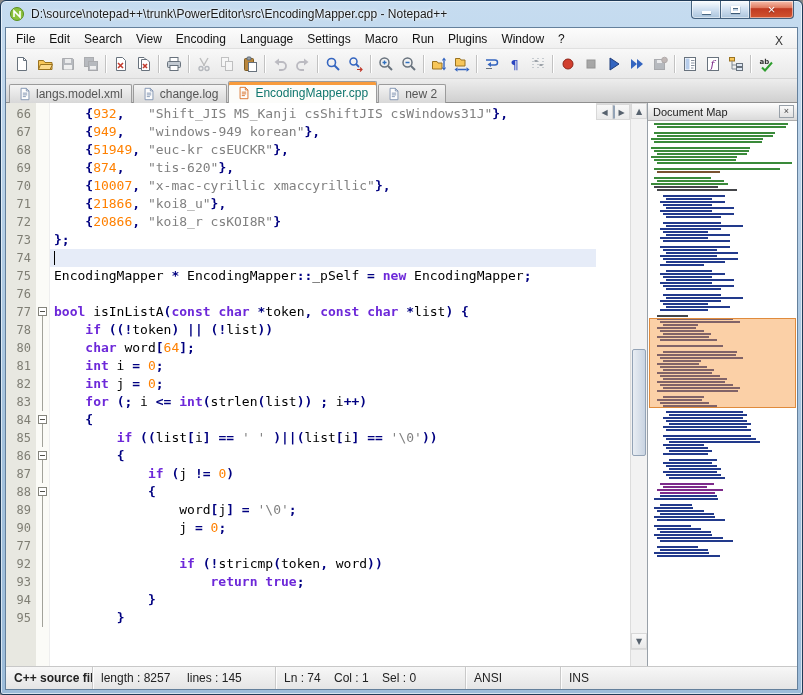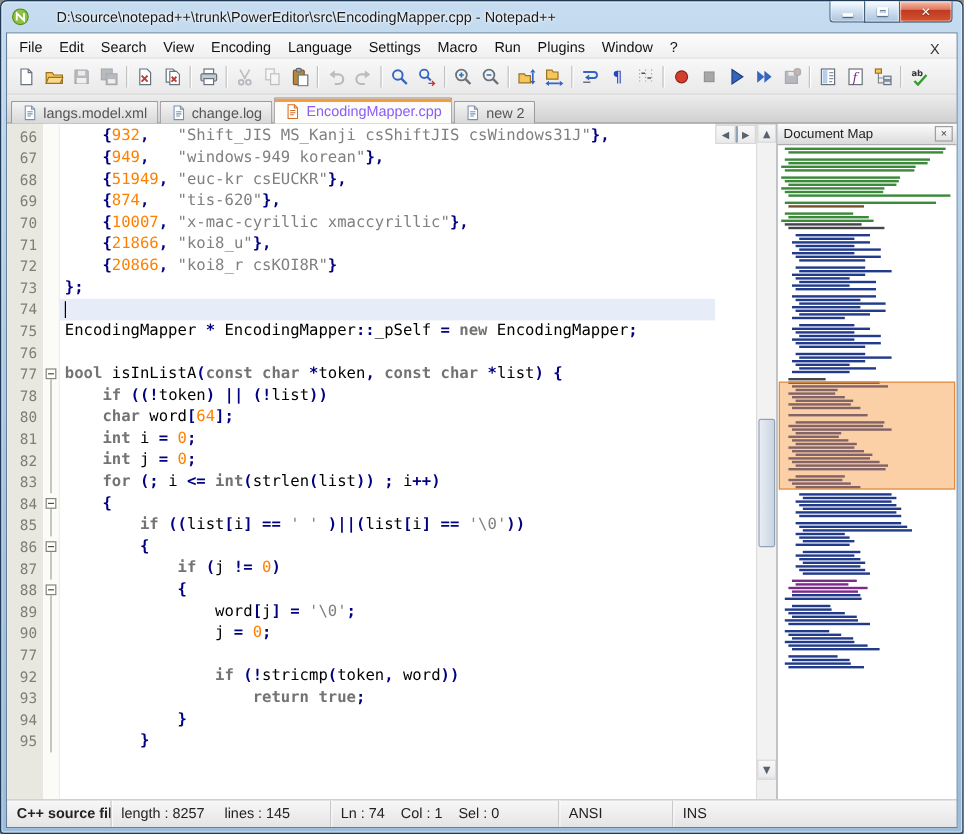--- a/index.html
+++ b/index.html
@@ -1,21 +1,21 @@
 <!DOCTYPE html>
 <html><head>
 <meta charset="utf-8">
 <style>
   *{box-sizing:border-box;margin:0;padding:0}
   html,body{width:803px;height:695px;background:#888;font-family:"Liberation Sans",sans-serif}
   .window{position:relative;width:803px;height:695px;background:linear-gradient(#c6dcf0,#a5c3de 60%,#9cbcda);
     border:1px solid #1f3a57;border-radius:6px 6px 3px 3px;overflow:hidden;
     box-shadow:inset 0 0 0 1px rgba(255,255,255,.6);display:flex;flex-direction:column}
   
-  .titlebar{height:26px;display:flex;align-items:center;gap:22px;padding:0 8px;position:relative;
+  .titlebar{height:26px;display:flex;align-items:center;gap:6px;padding:0 8px;position:relative;
     font-size:12px;color:#1a1a1a;text-shadow:0 0 4px #fff,0 0 2px #fff}
   .app-ic{width:16px;height:16px;flex:0 0 auto}
   .title{white-space:nowrap;overflow:hidden}
   .win-buttons{position:absolute;top:0;right:8px;display:flex}
   .win-btn{width:29px;height:18px;border:1px solid #44617e;border-top:none;display:flex;align-items:center;justify-content:center;
     background:linear-gradient(#fafdff,#d3e2f2 45%,#aac4dc);box-shadow:inset 0 0 0 1px rgba(255,255,255,.5)}
   .win-btn.min{border-radius:0 0 0 4px;border-right:none}
   .win-btn.max{border-right:none}
   .win-btn.close{width:45px;border-radius:0 0 4px 0;background:linear-gradient(#f7c0ae,#e07a5f 40%,#c03a22 45%,#d2542f)}
   .glyph-min{width:9px;height:3px;background:#fff;box-shadow:0 1px 1px #3c5a76;margin-top:6px}
@@ -35,41 +35,41 @@
   .tb-btn svg{width:16px;height:16px}
   .tb-btn.disabled{opacity:.38;filter:grayscale(.85)}
   .tb-sep{width:1px;height:18px;background:#c2c2c2;box-shadow:1px 0 0 #fff;margin:0 3px}
   
   .tabbar{height:24px;flex:0 0 24px;display:flex;align-items:flex-end;background:linear-gradient(#ededed,#d0d0d0);
     padding:2px 3px 0;border-bottom:1px solid #8f8f8f;position:relative}
   .tab{height:19px;display:flex;align-items:center;gap:4px;padding:0 8px;margin-right:1px;position:relative;top:1px;
     background:linear-gradient(#f4f4f4,#d8d8d8);border:1px solid #9b9b9b;border-bottom:none;border-radius:2px 2px 0 0;
     font-size:12px;color:#555}
   .tab svg{width:14px;height:14px;color:#7b8fae}
-  .tab.active{height:22px;background:#fcfcfa;color:#8b5cf6;box-shadow:inset 0 3px 0 #f89b3c;z-index:2}
+  .tab.active{height:22px;background:#fcfcfa;color:#0f766e;box-shadow:inset 0 3px 0 #f89b3c;z-index:2}
   .tab.active svg{color:#d86c20}
   
   .main{flex:1;display:flex;min-height:0}
   .editor{flex:1;display:flex;flex-direction:row;min-width:0;background:#fff}
   .editor-view{flex:1;position:relative;overflow:hidden;padding-top:2px}
   .gutter-bg{position:absolute;left:0;top:0;bottom:0;width:30px;background:#e8e8e1}
   .fold-bg{position:absolute;left:30px;top:0;bottom:0;width:14px;background:#fbfbf7;border-right:1px solid #eee}
   #lines{position:relative}
   .cl{display:flex;height:18px;font:13px/18px "DejaVu Sans Mono","Liberation Mono",monospace}
   .ln{width:30px;flex:0 0 30px;text-align:right;padding-right:5px;color:#7f7e74;font-size:12px}
   .fm{width:14px;flex:0 0 14px;position:relative}
   .fm.vl::before{content:'';position:absolute;left:6px;top:0;bottom:0;width:1px;background:#a2a29a}
   .fm.boxline::before{content:'';position:absolute;left:6px;top:13px;bottom:0;width:1px;background:#a2a29a}
   .fbox{position:absolute;left:2px;top:4px;width:9px;height:9px;border:1px solid #84847c;background:#fff}
   .fbox::after{content:'';position:absolute;left:1px;right:1px;top:3px;height:1px;background:#50504a}
   .tx{flex:1;white-space:pre;padding-left:4px;position:relative;color:#000;min-width:0}
   .cur .tx{background:#e6ecf8}
   .caret{position:absolute;left:4px;top:2px;width:1px;height:14px;background:#000}
   .t-d{color:#000}
-  .t-k{color:#737373;font-weight:bold}
+  .t-k{color:#6d28d9;font-weight:bold}
   .t-n{color:#ff8000}
   .t-s{color:#808080}
   .t-o{color:#000080;font-weight:bold}
   
   .vscroll{width:17px;flex:0 0 17px;display:flex;flex-direction:column;background:#f2f2f2;border-left:1px solid #dcdcdc}
   .sb-arrow{height:16px;flex:0 0 16px;display:flex;align-items:center;justify-content:center;
     font:8px "DejaVu Sans",sans-serif;color:#57626e;background:linear-gradient(#f8f8f8,#eaeaea);border:1px solid #d8d8d8}
   .hscroll .sb-arrow{height:auto;width:17px;flex:0 0 17px}
   .sb-track{flex:1;position:relative}
   .sb-thumb-v{position:absolute;left:1px;right:1px;background:linear-gradient(90deg,#e8edf3,#c9d4e2);

